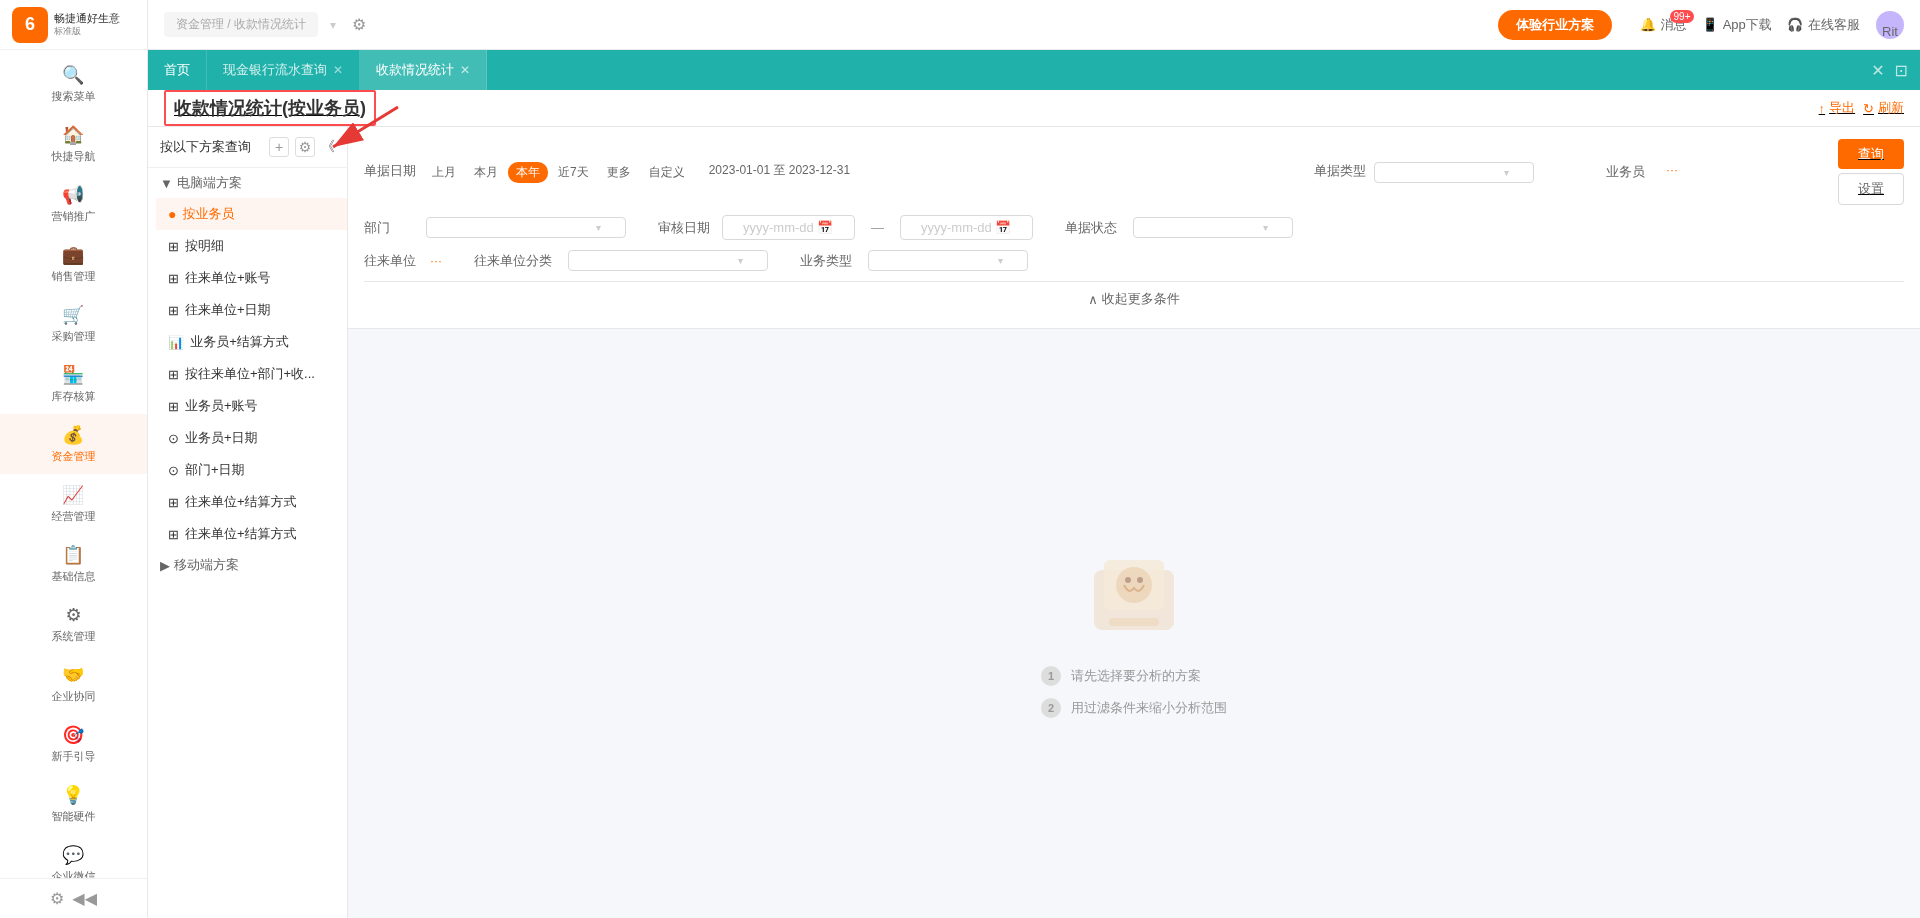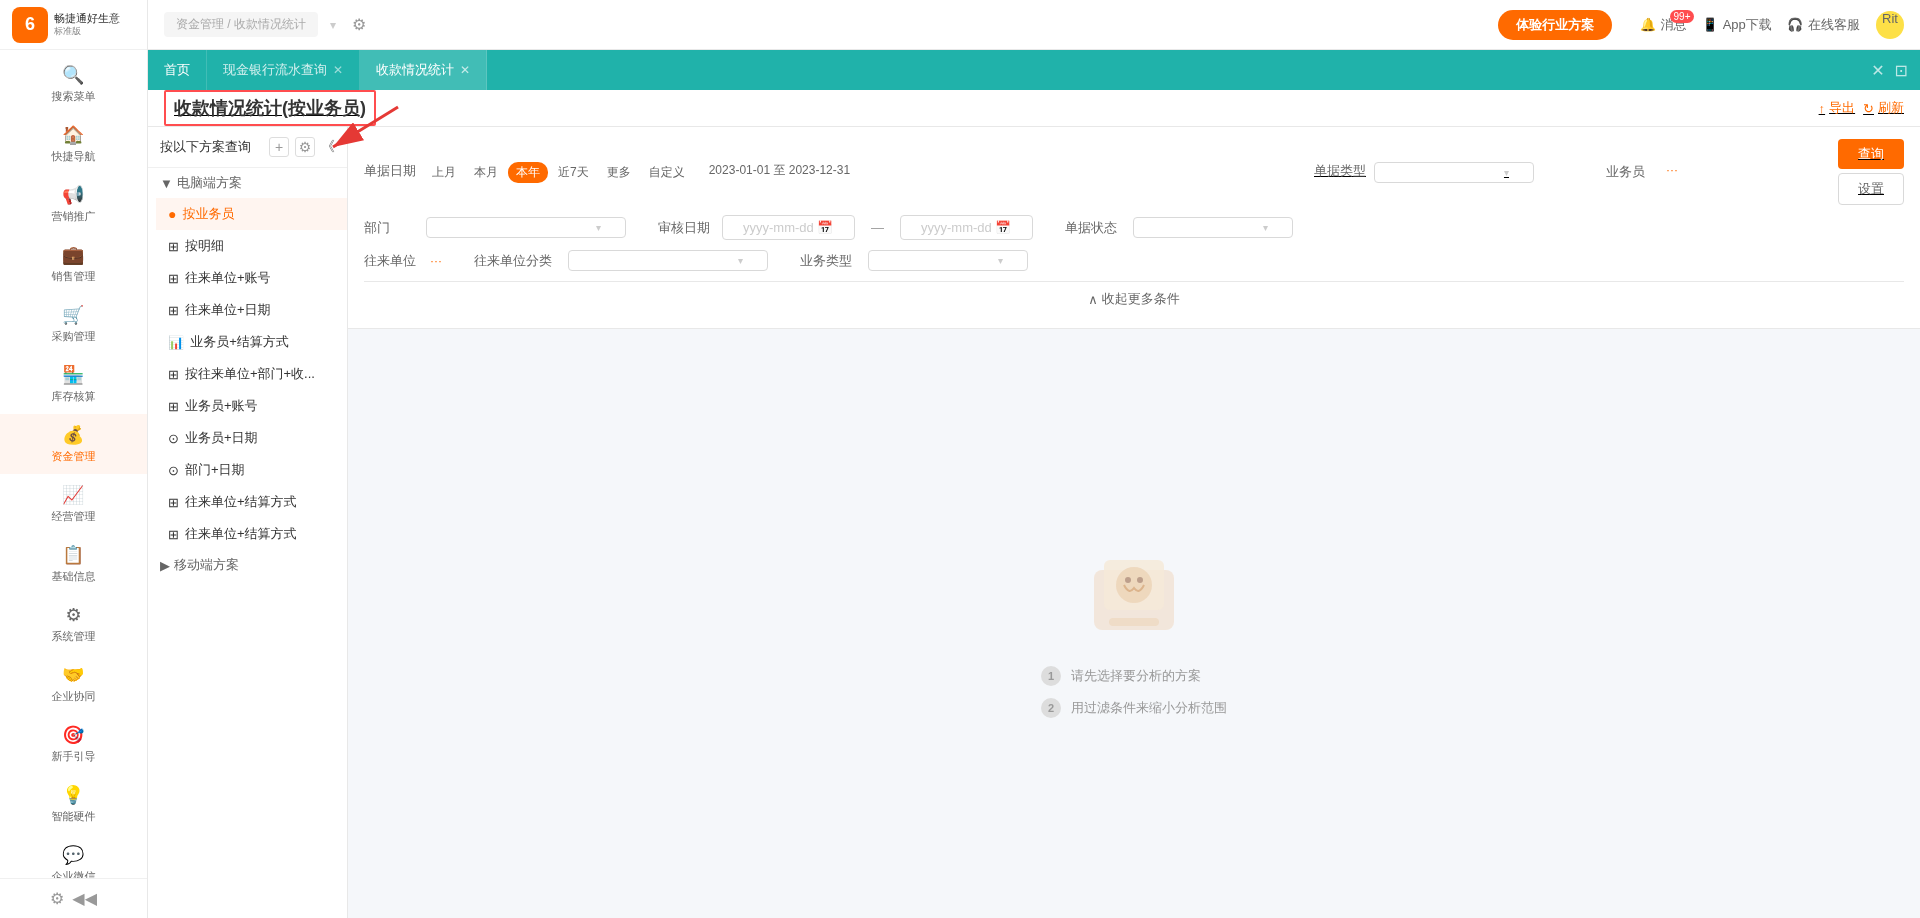--- a/index.html
+++ b/index.html
@@ -191,21 +191,21 @@
         <span class="topbar-badge">99+</span>
       </div>
       <div class="topbar-app">
         <span>📱</span>
         <span>App下载</span>
       </div>
       <div class="topbar-service">
         <span>🎧</span>
         <span>在线客服</span>
       </div>
-      <div class="topbar-user" style="width:28px;height:28px;background:#fde047;border-radius:50%;display:flex;align-items:flex-start;justify-content:center;font-size:12px;color:#666;">
+      <div class="topbar-user" style="width:28px;height:28px;background:#c4b5fd;border-radius:50%;display:flex;align-items:flex-end;justify-content:center;font-size:12px;color:#666;">
         <span>Rit</span>
       </div>
     </div>
   </div>
 
   <div class="tabbar">
     <div class="tab-item home">
       <span>首页</span>
     </div>
     <div class="tab-item">
@@ -317,21 +317,21 @@
               <div class="filter-date-tabs">
                 <span class="date-tab">上月</span>
                 <span class="date-tab">本月</span>
                 <span class="date-tab active">本年</span>
                 <span class="date-tab">近7天</span>
                 <span class="date-tab">更多</span>
                 <span class="date-tab">自定义</span>
               </div>
               <span class="date-range">2023-01-01 至 2023-12-31</span>
             </div>
-            <div class="filter-section" style="min-width:220px;max-width:280px;text-decoration:underline;">
+            <div class="filter-section" style="min-width:220px;max-width:280px;">
               <span class="filter-label">单据类型</span>
               <div class="filter-select" style="min-width:160px;">
                 <span></span>
                 <span class="filter-select-arrow">▾</span>
               </div>
             </div>
             <div class="filter-section" style="min-width:180px;max-width:220px;">
               <span class="filter-label">业务员</span>
               <span style="color:#ff6a00;cursor:pointer;font-size:12px;margin-left:2px;">···</span>
             </div>

